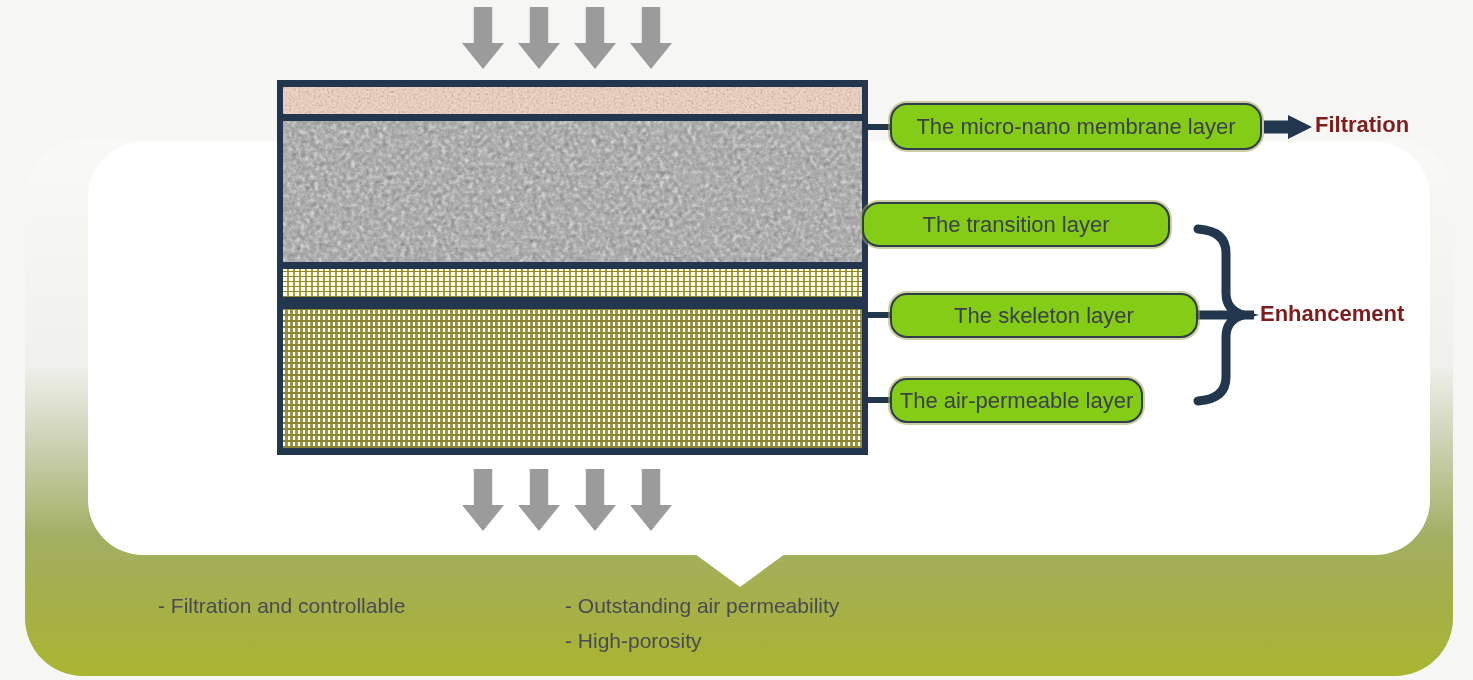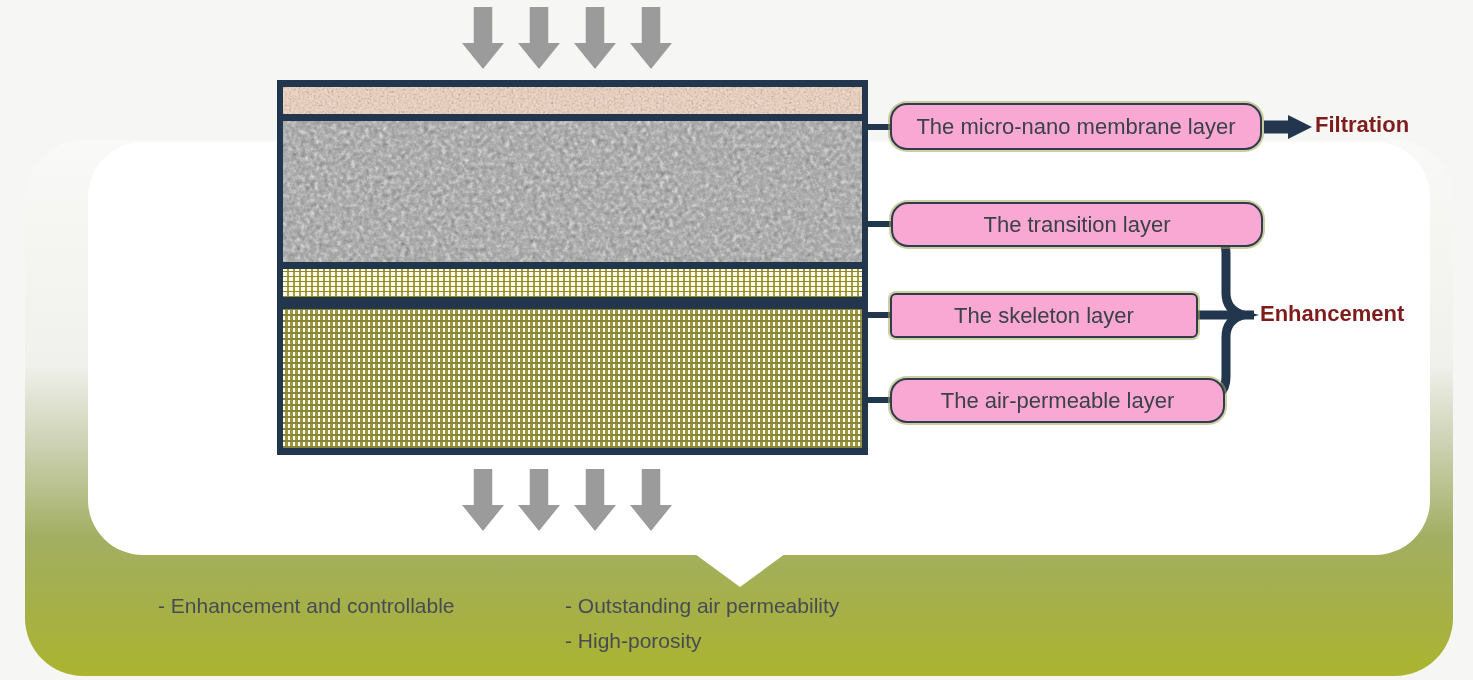--- a/index.html
+++ b/index.html
@@ -50,29 +50,29 @@
     height:139px;background-color:#9b9640;
     background-image:
       repeating-linear-gradient(0deg,#8a8535 0 2px,transparent 2px 6px),
       repeating-linear-gradient(90deg,#ffffff 0 2px,#9b9640 2px 5px);
   }
   
   .connectors{position:absolute;left:0;top:0;width:1473px;height:680px;pointer-events:none;}
   
   .pill{
     position:absolute;height:45px;border-radius:17px;
-    background:#f9a8d4;border:2px solid #2e3d4c;
+    background:#84cc16;border:2px solid #2e3d4c;
     box-shadow:0 0 0 2px rgba(168,164,85,0.55);
     display:flex;align-items:center;justify-content:center;
     font-size:22px;color:#3b4146;box-sizing:border-box;white-space:nowrap;
   }
   .pill-membrane{left:890px;top:103px;width:372px;height:47px;}
-  .pill-transition{left:891px;top:202px;width:372px;}
-  .pill-skeleton{left:890px;top:293px;width:308px;border-radius:6px;}
-  .pill-air{left:890px;top:378px;width:335px;}
+  .pill-transition{left:862px;top:202px;width:308px;}
+  .pill-skeleton{left:890px;top:293px;width:308px;}
+  .pill-air{left:890px;top:378px;width:253px;}
   
   .annotation{
     position:absolute;font-size:22px;font-weight:bold;color:#7f1d1d;white-space:nowrap;
   }
   .filtration-label{left:1315px;top:112px;}
   .enhancement-label{left:1260px;top:301px;}
   
   .feature-col{position:absolute;top:588px;font-size:21px;color:#474c52;line-height:35px;white-space:nowrap;}
   .col1{left:158px;}
   .col2{left:565px;}
@@ -163,20 +163,20 @@
   <span>The skeleton layer</span>
 </div>
 <div class="pill pill-air">
   <span>The air-permeable layer</span>
 </div>
 
 <div class="annotation filtration-label">Filtration</div>
 <div class="annotation enhancement-label">Enhancement</div>
 
 <div class="feature-col col1">
-  <div>- Enhancement and controllable</div>
+  <div>- Filtration and controllable</div>
 </div>
 <div class="feature-col col2">
   <div>- Outstanding air permeability</div>
   <div>- High-porosity</div>
 </div>
 <div class="feature-col col3">
 </div>
 
 </body></html>

